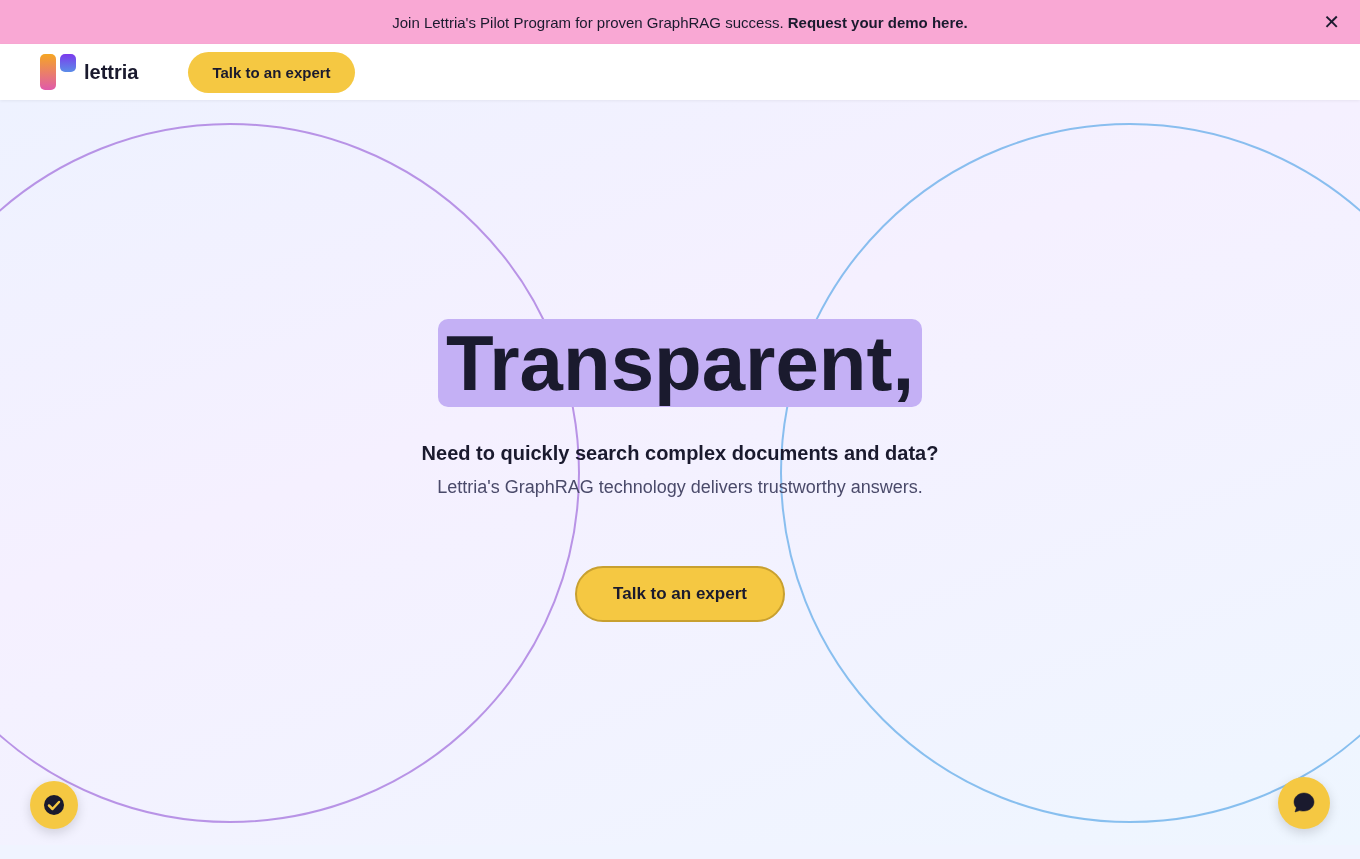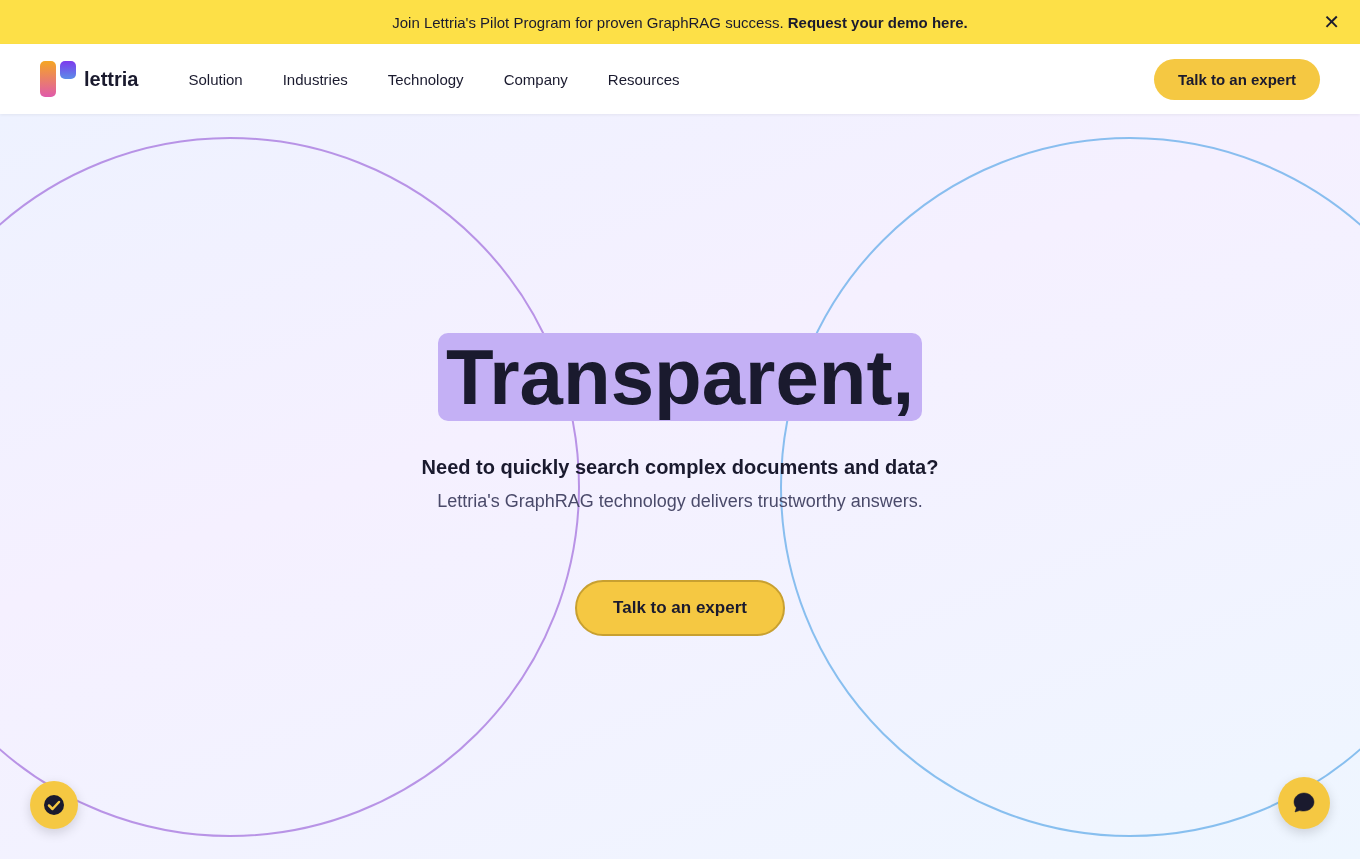--- a/index.html
+++ b/index.html
@@ -1,20 +1,20 @@
 <!DOCTYPE html>
 <html><head>
   <meta charset="utf-8">
   <style>
     * { margin: 0; padding: 0; box-sizing: border-box; }
     body { font-family: -apple-system, BlinkMacSystemFont, 'Segoe UI', sans-serif; background: #f0f4ff; overflow-x: hidden; }
 
     
     .banner {
-      background: #fde047;
+      background: #f9a8d4;
       text-align: center;
       padding: 0 40px;
       font-size: 15px;
       color: #1a1a2e;
       position: relative;
       display: flex;
       align-items: center;
       justify-content: center;
       min-height: 44px;
     }
@@ -30,21 +30,21 @@
       color: #1a1a2e;
       line-height: 1;
     }
 
     
     .navbar {
       background: #ffffff;
       display: flex;
       align-items: center;
       padding: 12px 40px;
-      height: 70px;
+      height: 56px;
       box-shadow: 0 1px 3px rgba(0,0,0,0.06);
       position: relative;
       z-index: 10;
     }
     .logo {
       display: flex;
       align-items: center;
       gap: 8px;
       text-decoration: none;
       margin-right: 50px;
@@ -227,27 +227,20 @@
         </linearGradient>
         <linearGradient id="grad2" x1="0" y1="0" x2="0" y2="18" gradientUnits="userSpaceOnUse">
           <stop offset="0%" stop-color="#7c3aed"></stop>
           <stop offset="100%" stop-color="#5b8de8"></stop>
         </linearGradient>
       </defs>
     </svg>
     <span class="logo-text">lettria</span>
   </a>
 
-  <div class="nav-links">
-    <a class="nav-link" href="#">Solution</a>
-    <a class="nav-link" href="#">Industries</a>
-    <a class="nav-link" href="#">Technology</a>
-    <a class="nav-link" href="#">Company</a>
-    <a class="nav-link" href="#">Resources</a>
-  </div>
 
   <button class="nav-cta">Talk to an expert</button>
 </nav>
 
 <section class="hero">
   <div class="circle-left"></div>
   <div class="circle-right"></div>
 
   <div class="hero-content">
     <h1 class="hero-title">

